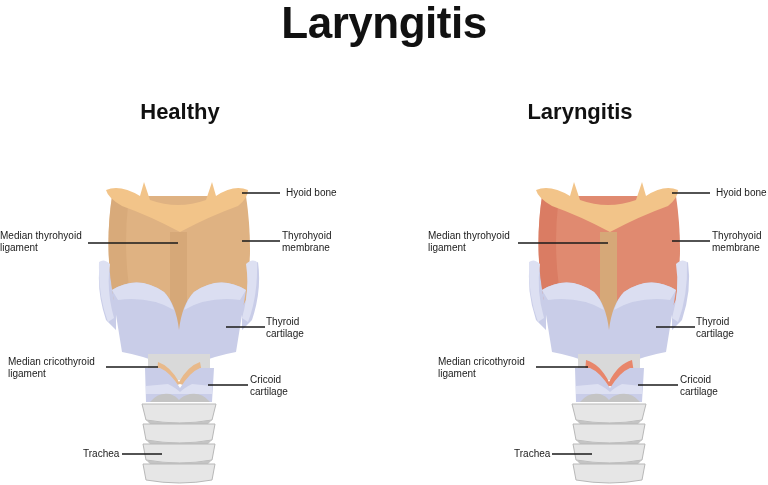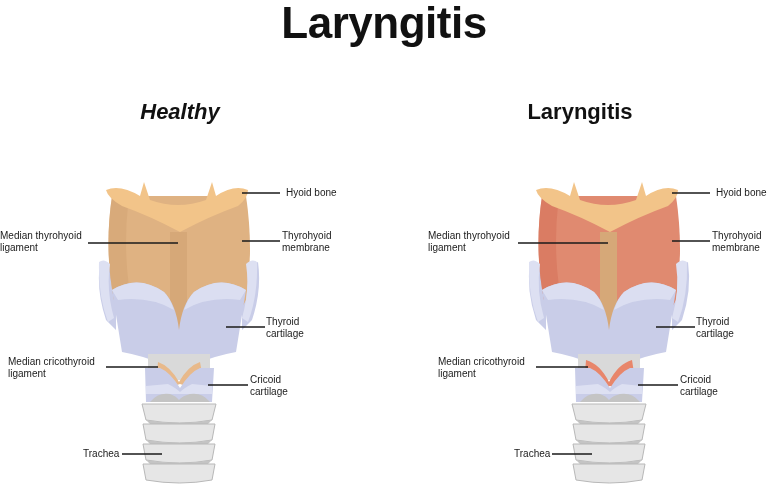--- a/index.html
+++ b/index.html
@@ -14,21 +14,21 @@
   .label { position: absolute; font-size: 10px; line-height: 12px; color: #1a1a1a; white-space: nowrap; }
   .label.center { text-align: left; }
   .label.left { text-align: center; }
 </style>
 </head>
 <body>
 
 <h1 class="title">Laryngitis</h1>
 
 <div class="panel" style="left:0;">
-  <h2 class="subtitle" style="left:80px;font-style:italic;">Healthy</h2>
+  <h2 class="subtitle" style="left:80px;">Healthy</h2>
 
   <svg width="384" height="485" viewBox="0 0 384 485">
 
     <path d="M100,262 Q96,290 106,320 L116,330 L116,270 Z M258,262 Q262,290 252,320 L242,330 L242,270 Z" fill="#c9cde8"></path>
 
     <path d="M112,196 Q104,250 114,300 Q124,318 150,320 L210,320 Q238,318 246,300 Q254,250 246,196 Z" fill="#dfb282"></path>
     <path d="M112,196 Q104,250 114,300 Q120,312 134,316 Q122,260 128,205 Z" fill="#d4a574" opacity="0.6"></path>
 
     <rect x="170" y="232" width="17" height="100" fill="#d6a878"></rect>
 

